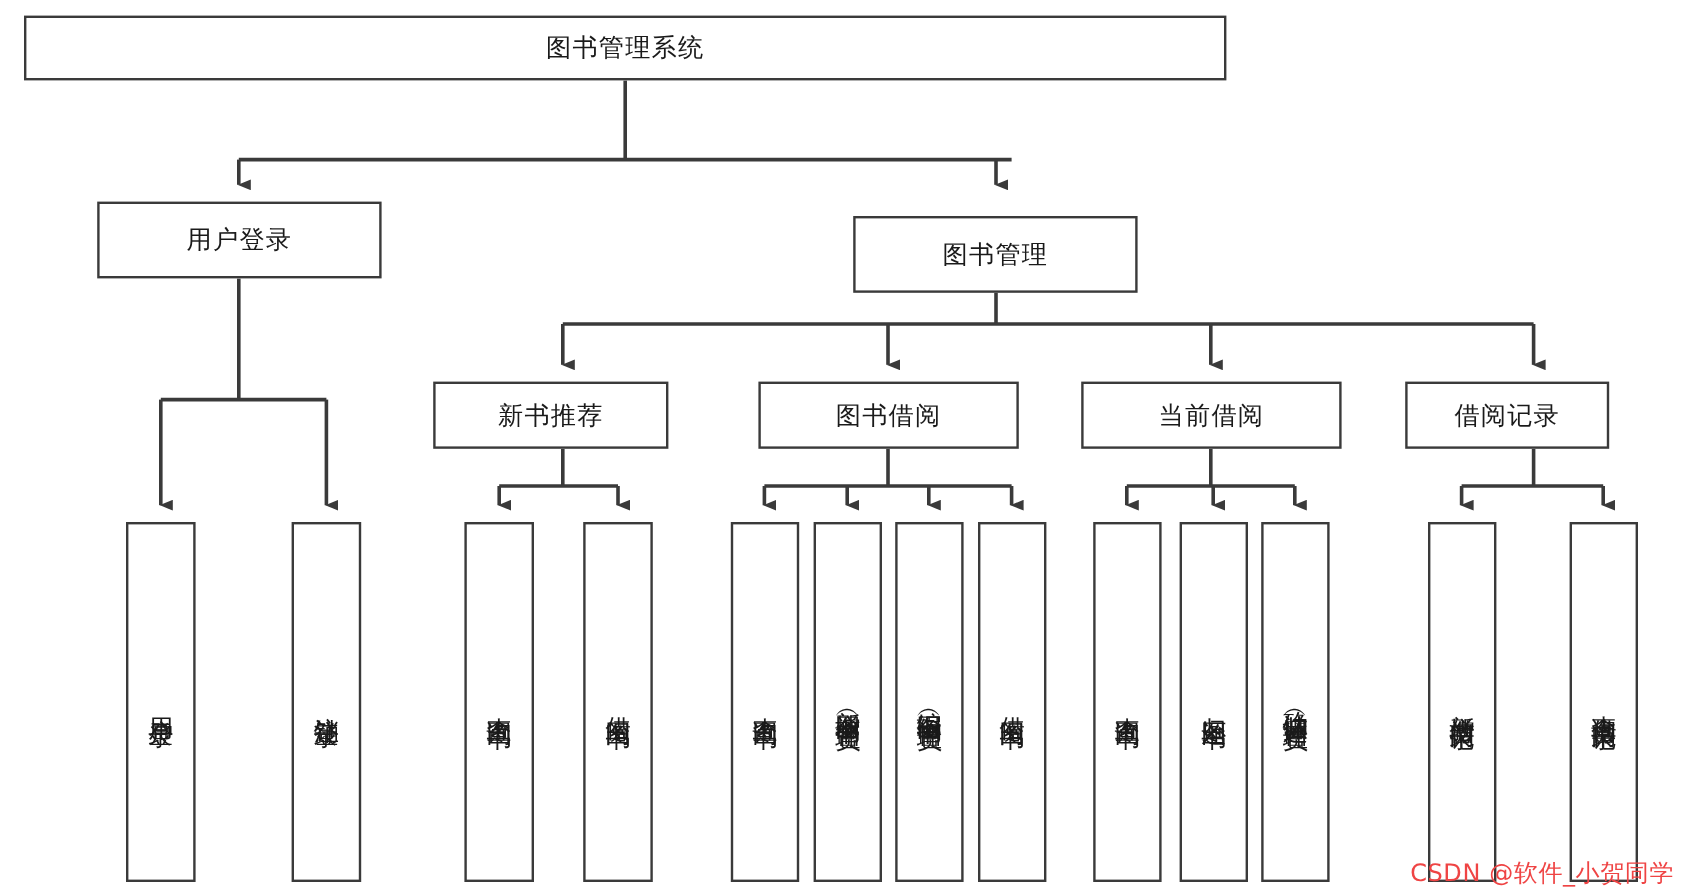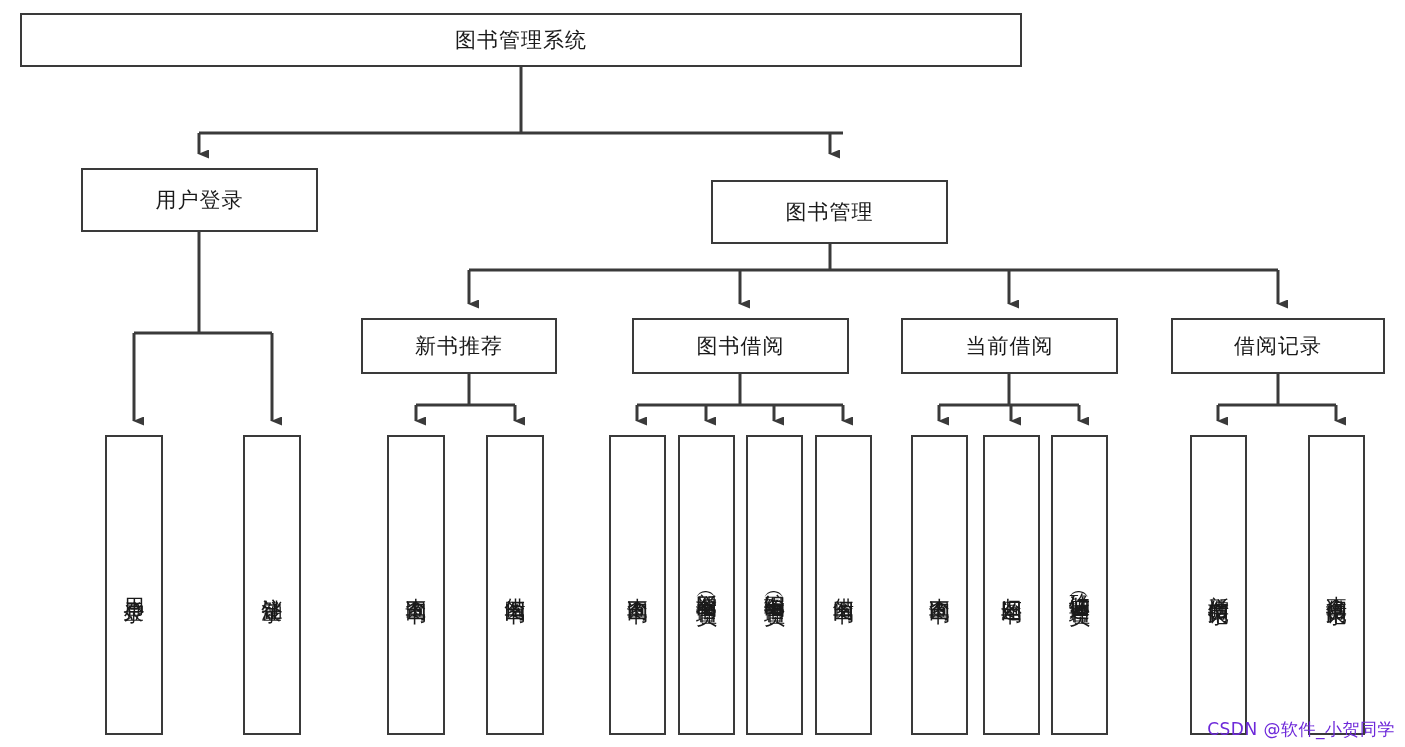--- a/index.html
+++ b/index.html
@@ -51,22 +51,22 @@
     display: block;
   }
   .node .htext {
     display: block;
     white-space: nowrap;
   }
   .watermark {
     position: absolute;
     right: 10px;
     bottom: 6px;
-    font-size: 17px;
-    color: #6d28d9;
+    font-size: 20px;
+    color: #ef4444;
     white-space: nowrap;
     letter-spacing: 0.5px;
   }
 </style>
 </head>
 <body>
 
 <div id="canvas">
 
   <svg id="edges" viewBox="0 0 1405 747" xmlns="http://www.w3.org/2000/svg">
@@ -132,21 +132,21 @@
 
   <div class="node h" style="left:361px;top:318px;width:196px;height:56px;">
     <span class="htext">新书推荐</span>
   </div>
   <div class="node h" style="left:632px;top:318px;width:217px;height:56px;">
     <span class="htext">图书借阅</span>
   </div>
   <div class="node h" style="left:901px;top:318px;width:217px;height:56px;">
     <span class="htext">当前借阅</span>
   </div>
-  <div class="node h" style="left:1171px;top:318px;width:214px;height:56px;">
+  <div class="node h" style="left:1171px;top:318px;width:170px;height:56px;">
     <span class="htext">借阅记录</span>
   </div>
 
   <div class="node v" style="left:105px;top:435px;width:58px;height:300px;">
     <span class="vtext">用户登录</span>
   </div>
   <div class="node v" style="left:243px;top:435px;width:58px;height:300px;">
     <span class="vtext">注销登录</span>
   </div>
 

